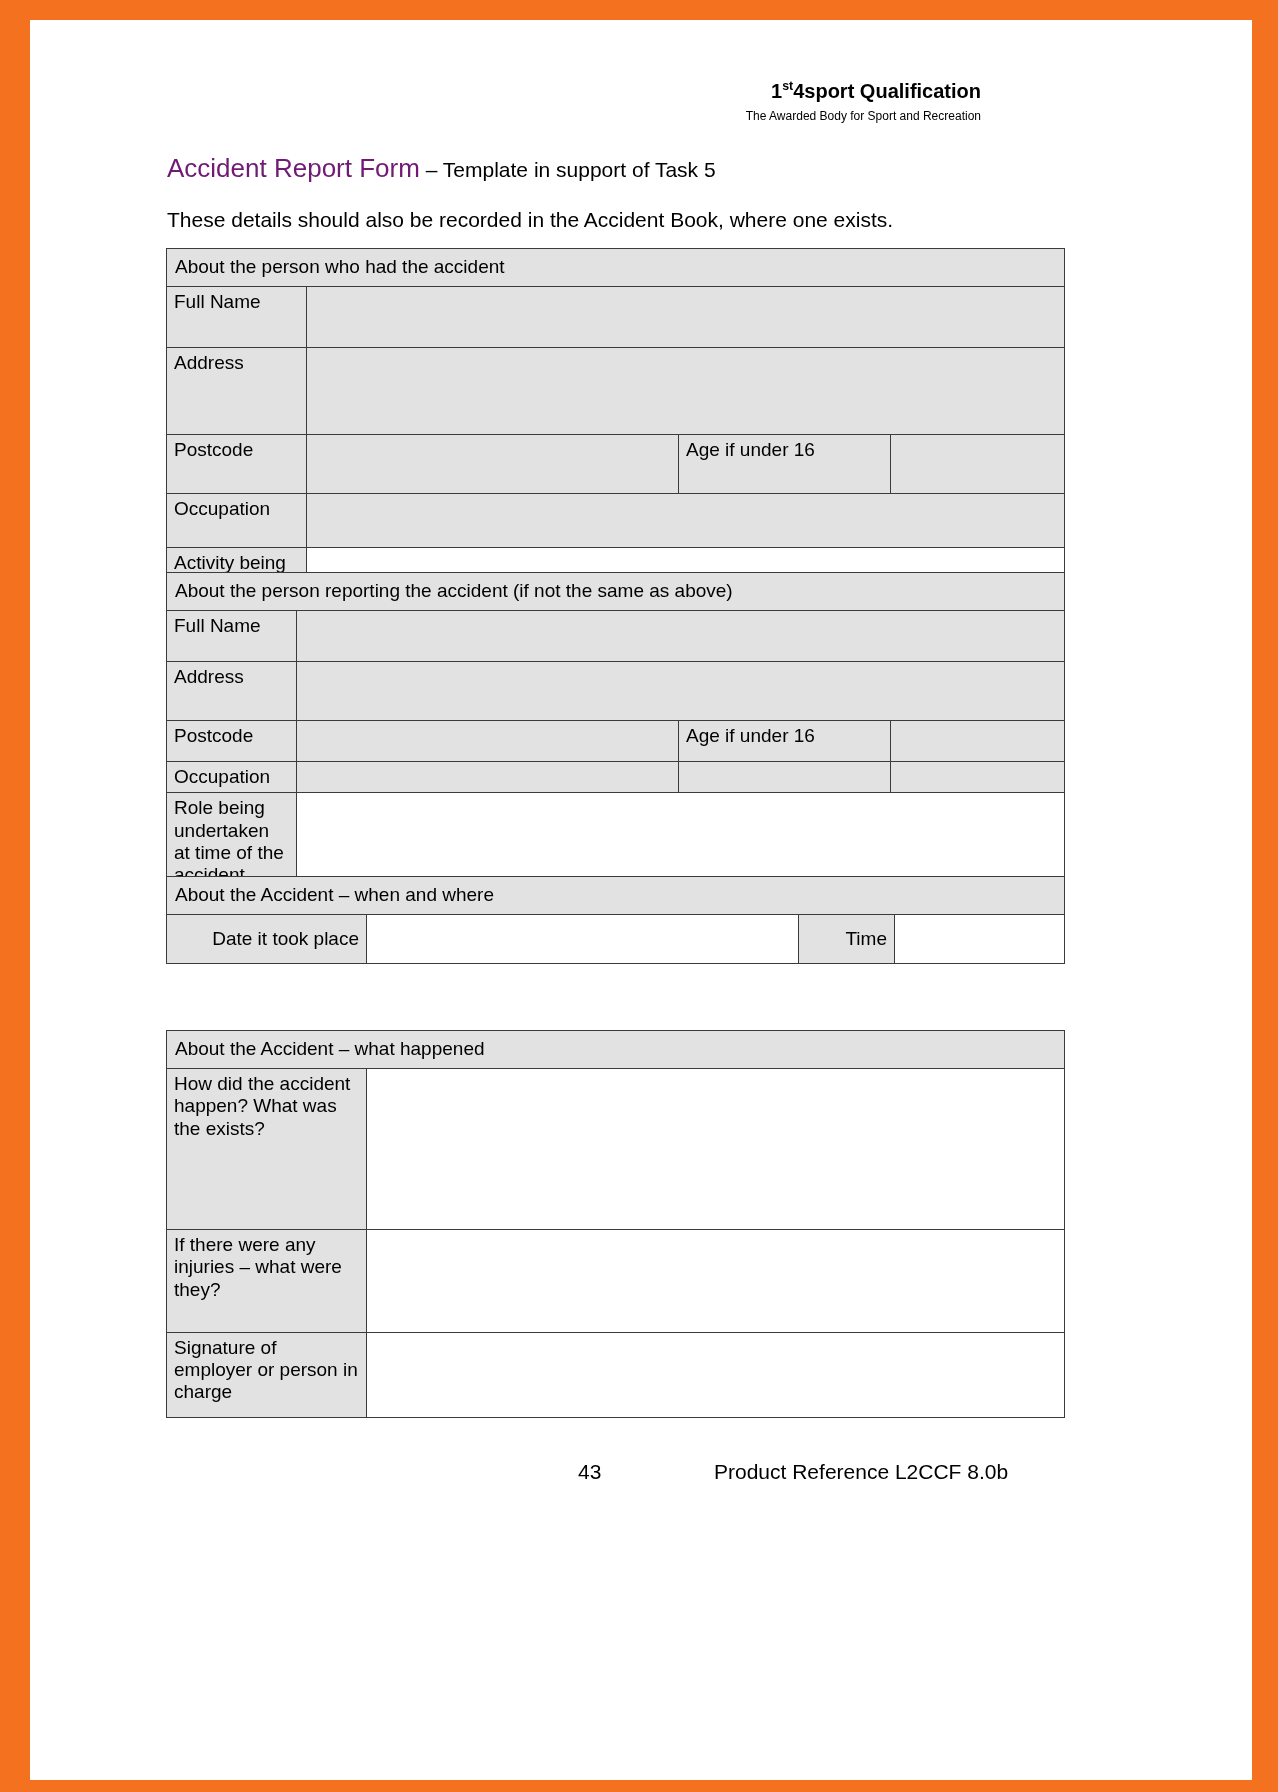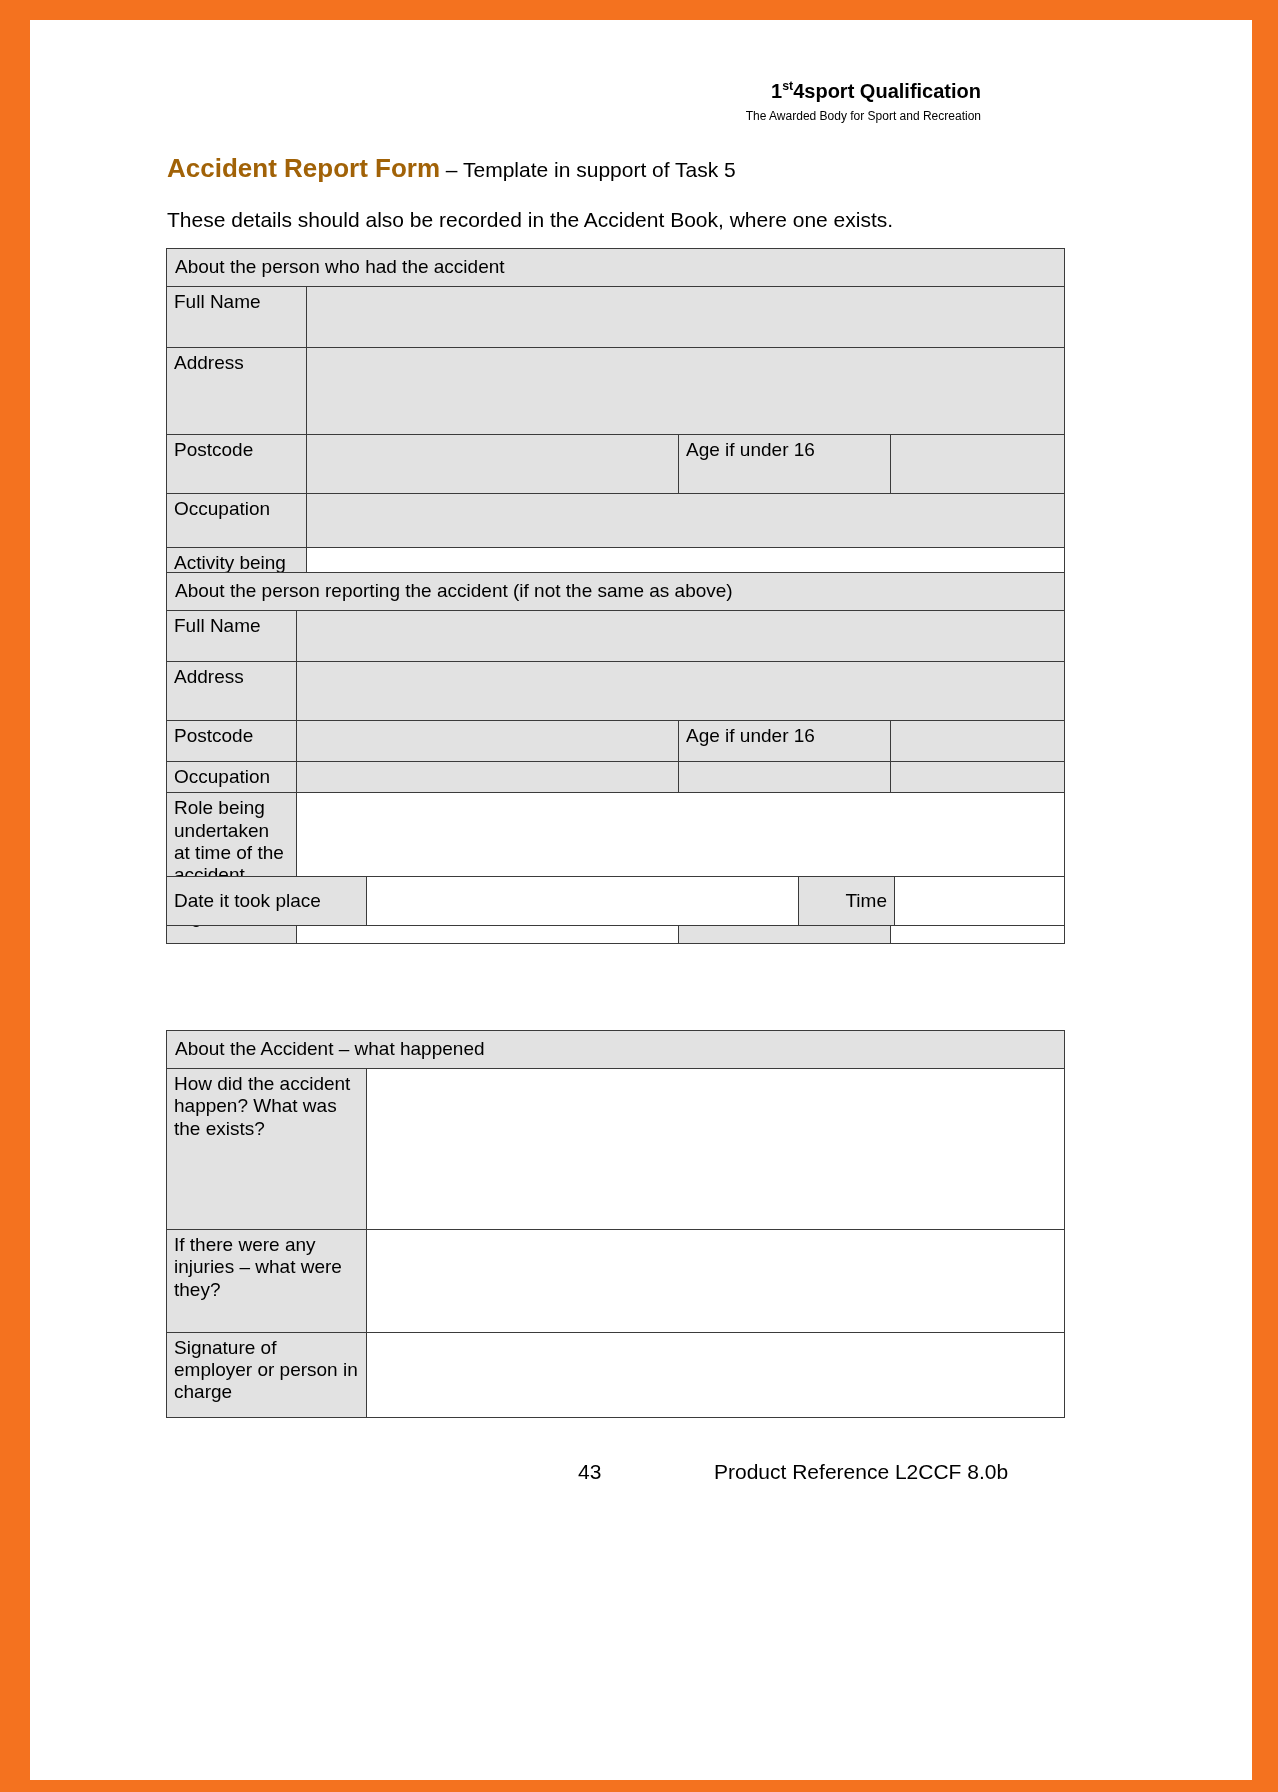--- a/index.html
+++ b/index.html
@@ -71,22 +71,22 @@
 
   
   .title-row {
     position: absolute;
     left: 137px;
     top: 133px;
     white-space: nowrap;
   }
   .title-main {
     font-size: 26px;
-    font-weight: bold;
-    color: #a16207;
+    font-weight: normal;
+    color: #701a75;
   }
   .title-sub {
     font-size: 21px;
     color: #000;
   }
 
   .intro-line {
     position: absolute;
     left: 137px;
     top: 188px;
@@ -113,21 +113,21 @@
     line-height: 1.17;
     background: #ffffff;
   }
   .form-table td.gray { background: #e2e2e2; }
   .form-table td.white { background: #ffffff; }
   .form-table td.section-head {
     background: #e2e2e2;
     font-size: 19px;
     padding: 7px 8px 8px 8px;
   }
-  .form-table td.mid { vertical-align: middle; }
+  .form-table td.mid { vertical-align: middle; text-align: right; }
 
   
   #table-person      { top: 228px; }
   #table-reporter    { top: 552px; }
   #table-when-where  { top: 856px; }
   #table-what        { top: 1010px; }
   #table-employer    { top: 1312px; }
 
   
   .footer {
@@ -250,20 +250,23 @@
 
       <table class="form-table" id="table-when-where">
         <colgroup>
           <col style="width:200px">
           <col style="width:432px">
           <col style="width:96px">
           <col style="width:170px">
         </colgroup>
         <tbody>
           <tr>
+            <td class="section-head" colspan="4">About the Accident – when and where</td>
+          </tr>
+          <tr>
             <td class="gray mid" style="height:40px">Date it took place</td>
             <td class="white"></td>
             <td class="gray mid" style="text-align:right">Time</td>
             <td class="white"></td>
           </tr>
         </tbody>
       </table>
 
       <table class="form-table" id="table-what">
         <colgroup>

